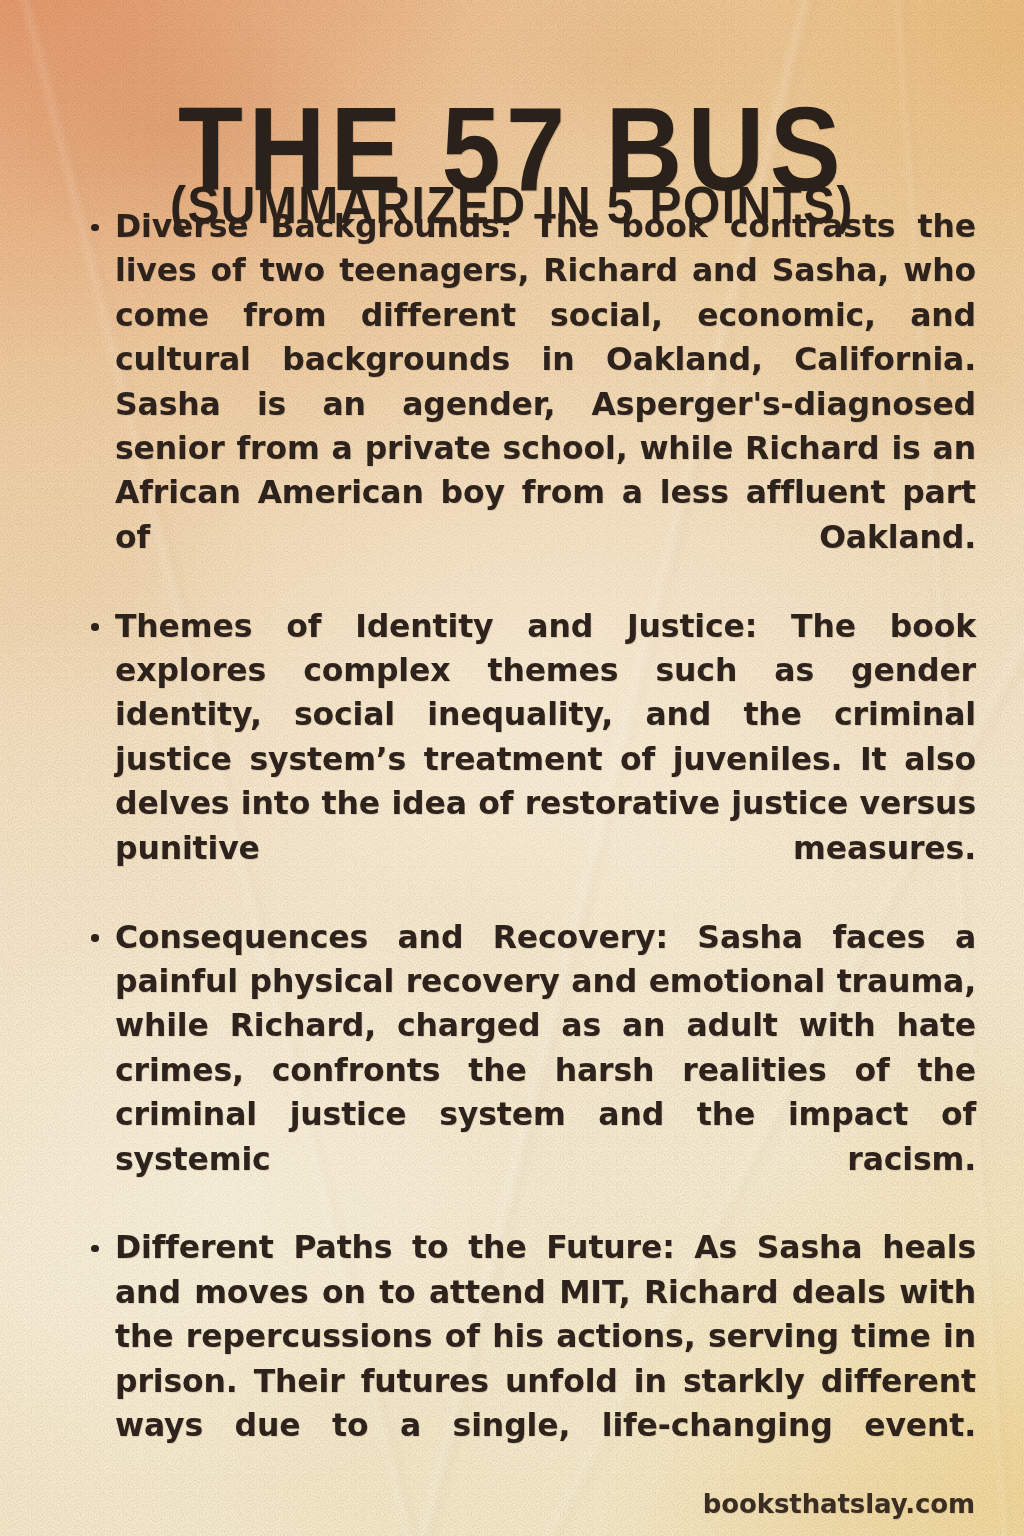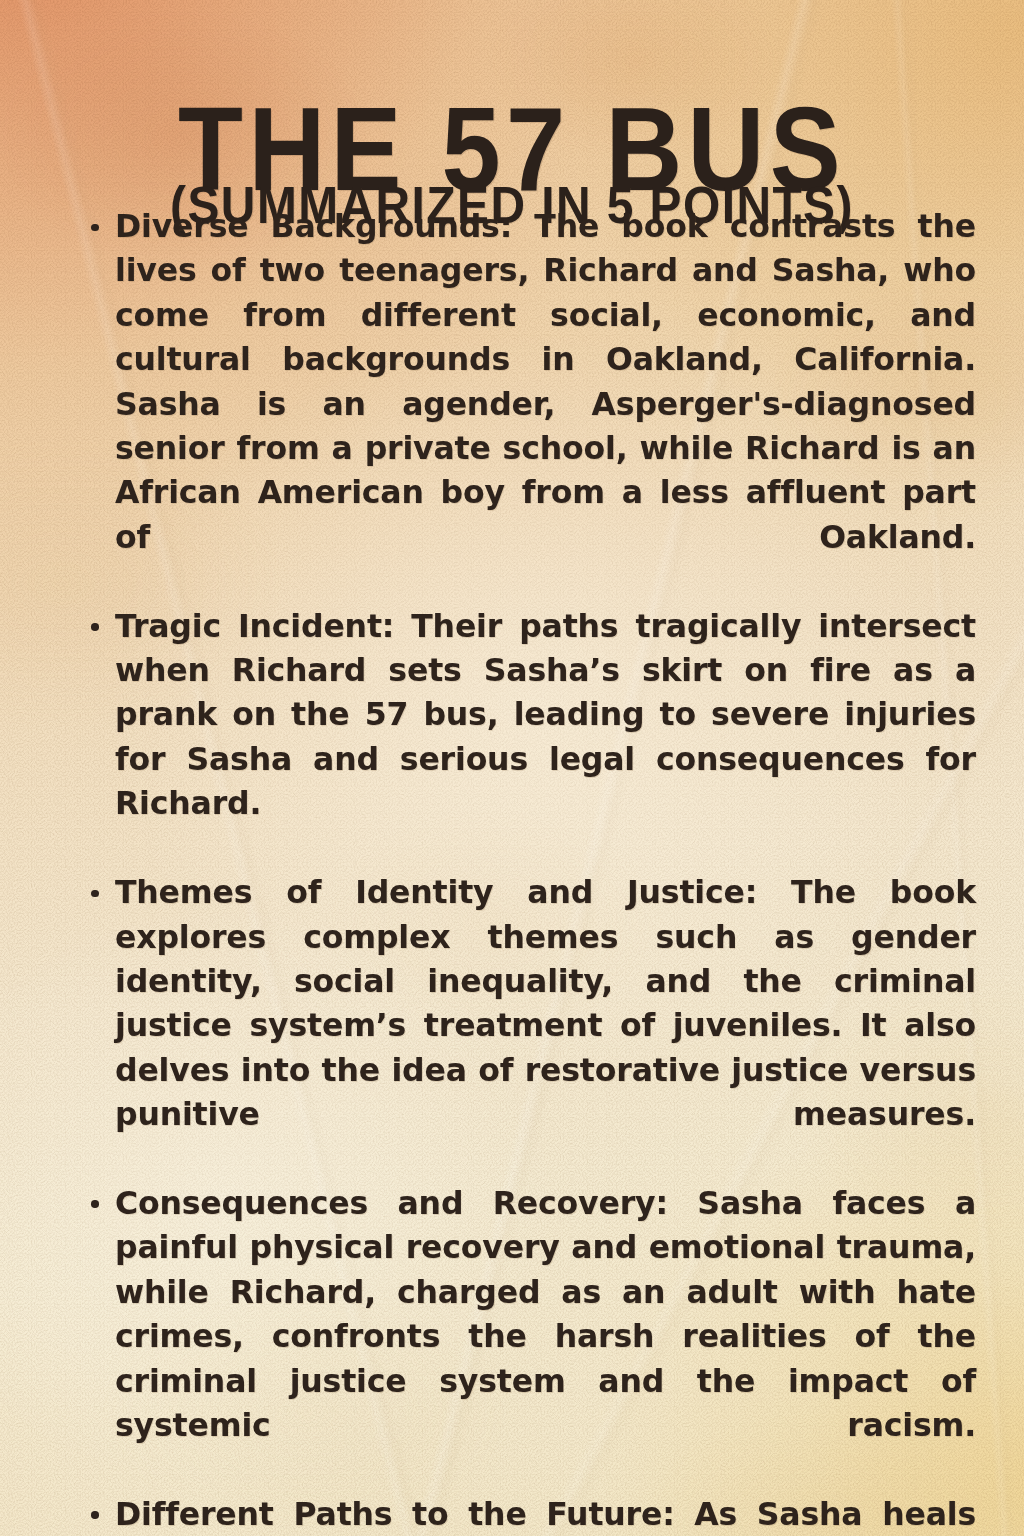--- a/index.html
+++ b/index.html
@@ -248,28 +248,26 @@
 
     <h1 class="poster-title">THE 57 BUS</h1>
 
     <h2 class="poster-subtitle">(SUMMARIZED IN 5 POINTS)</h2>
 
     <ul class="points-list">
       <li class="point-item">
         <span class="point-text">Diverse Backgrounds: The book contrasts the lives of two teenagers, Richard and Sasha, who come from different social, economic, and cultural backgrounds in Oakland, California. Sasha is an agender, Asperger's-diagnosed senior from a private school, while Richard is an African American boy from a less affluent part of Oakland.</span>
       </li>
       <li class="point-item">
-        <span class="point-text">Tragic Incident: Their paths tragically intersect when Richard sets Sasha’s skirt on fire as a prank on the 57 bus, leading to severe injuries for Sasha and serious legal consequences for Richard.</span>
-      </li>
-      <li class="point-item">
         <span class="point-text">Themes of Identity and Justice: The book explores complex themes such as gender identity, social inequality, and the criminal justice system’s treatment of juveniles. It also delves into the idea of restorative justice versus punitive measures.</span>
       </li>
       <li class="point-item">
         <span class="point-text">Consequences and Recovery: Sasha faces a painful physical recovery and emotional trauma, while Richard, charged as an adult with hate crimes, confronts the harsh realities of the criminal justice system and the impact of systemic racism.</span>
       </li>
       <li class="point-item">
         <span class="point-text">Different Paths to the Future: As Sasha heals and moves on to attend MIT, Richard deals with the repercussions of his actions, serving time in prison. Their futures unfold in starkly different ways due to a single, life-changing event.</span>
       </li>
     </ul>
 
+    <div class="site-credit">booksthatslay.com</div>
 
   </div>
 </div>
 
 </body></html>

